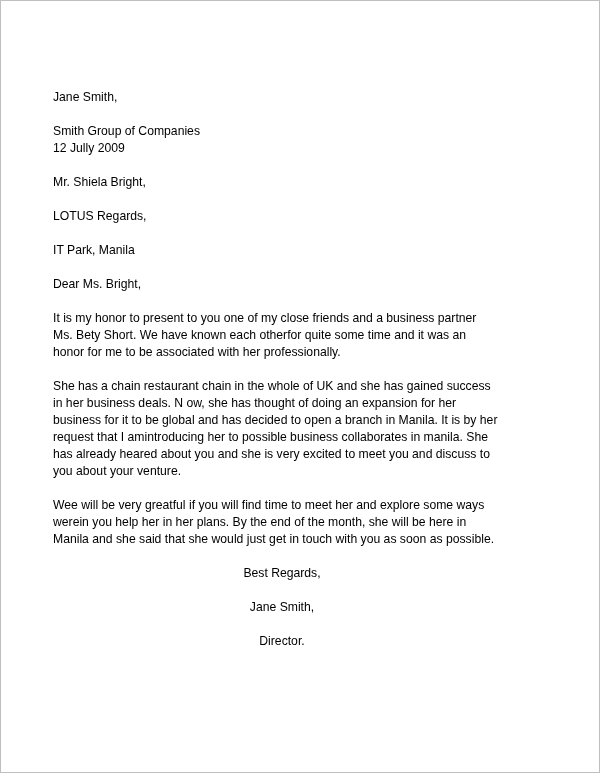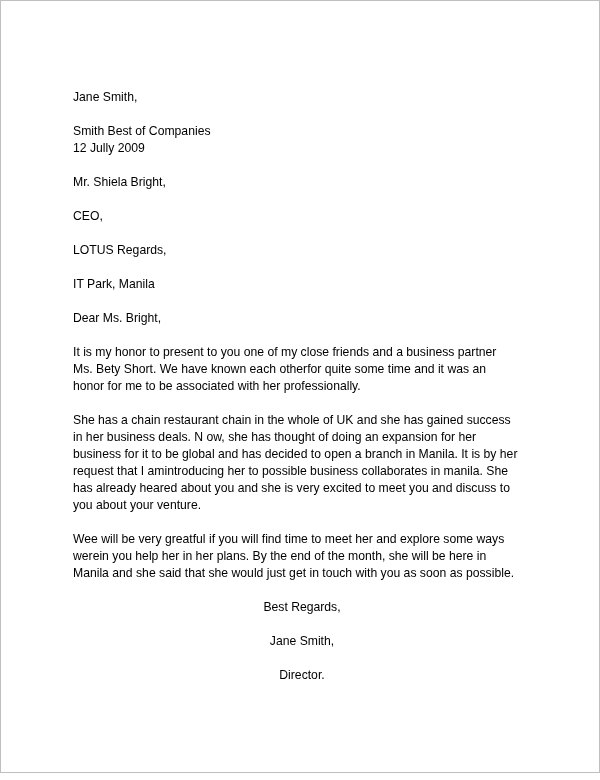--- a/index.html
+++ b/index.html
@@ -18,21 +18,21 @@
     box-sizing: border-box;
     width: 600px;
     height: 773px;
     background: #ffffff;
     border: 1px solid #bfbfbf;
     border-bottom: 1px solid #bfbfbf;
     overflow: hidden;
   }
   .letter {
     position: absolute;
-    left: 72px;
+    left: 52px;
     top: 88px;
     width: 458px;
     color: #000000;
     font-size: 12.2px;
     line-height: 17px;
   }
   .block {
     margin: 0 0 17px 0;
   }
   .line {
@@ -56,31 +56,28 @@
 <body>
 
 <div class="page">
   <div class="letter">
 
     <div class="block">
       <p class="line">Jane Smith,</p>
     </div>
 
     <div class="block">
-      <p class="line">Smith Best of Companies</p>
+      <p class="line">Smith Group of Companies</p>
       <p class="line">12 Jully 2009</p>
     </div>
 
     <div class="block">
       <p class="line">Mr. Shiela Bright,</p>
     </div>
 
-    <div class="block">
-      <p class="line">CEO,</p>
-    </div>
 
     <div class="block">
       <p class="line">LOTUS Regards,</p>
     </div>
 
     <div class="block">
       <p class="line">IT Park, Manila</p>
     </div>
 
     <div class="block">

